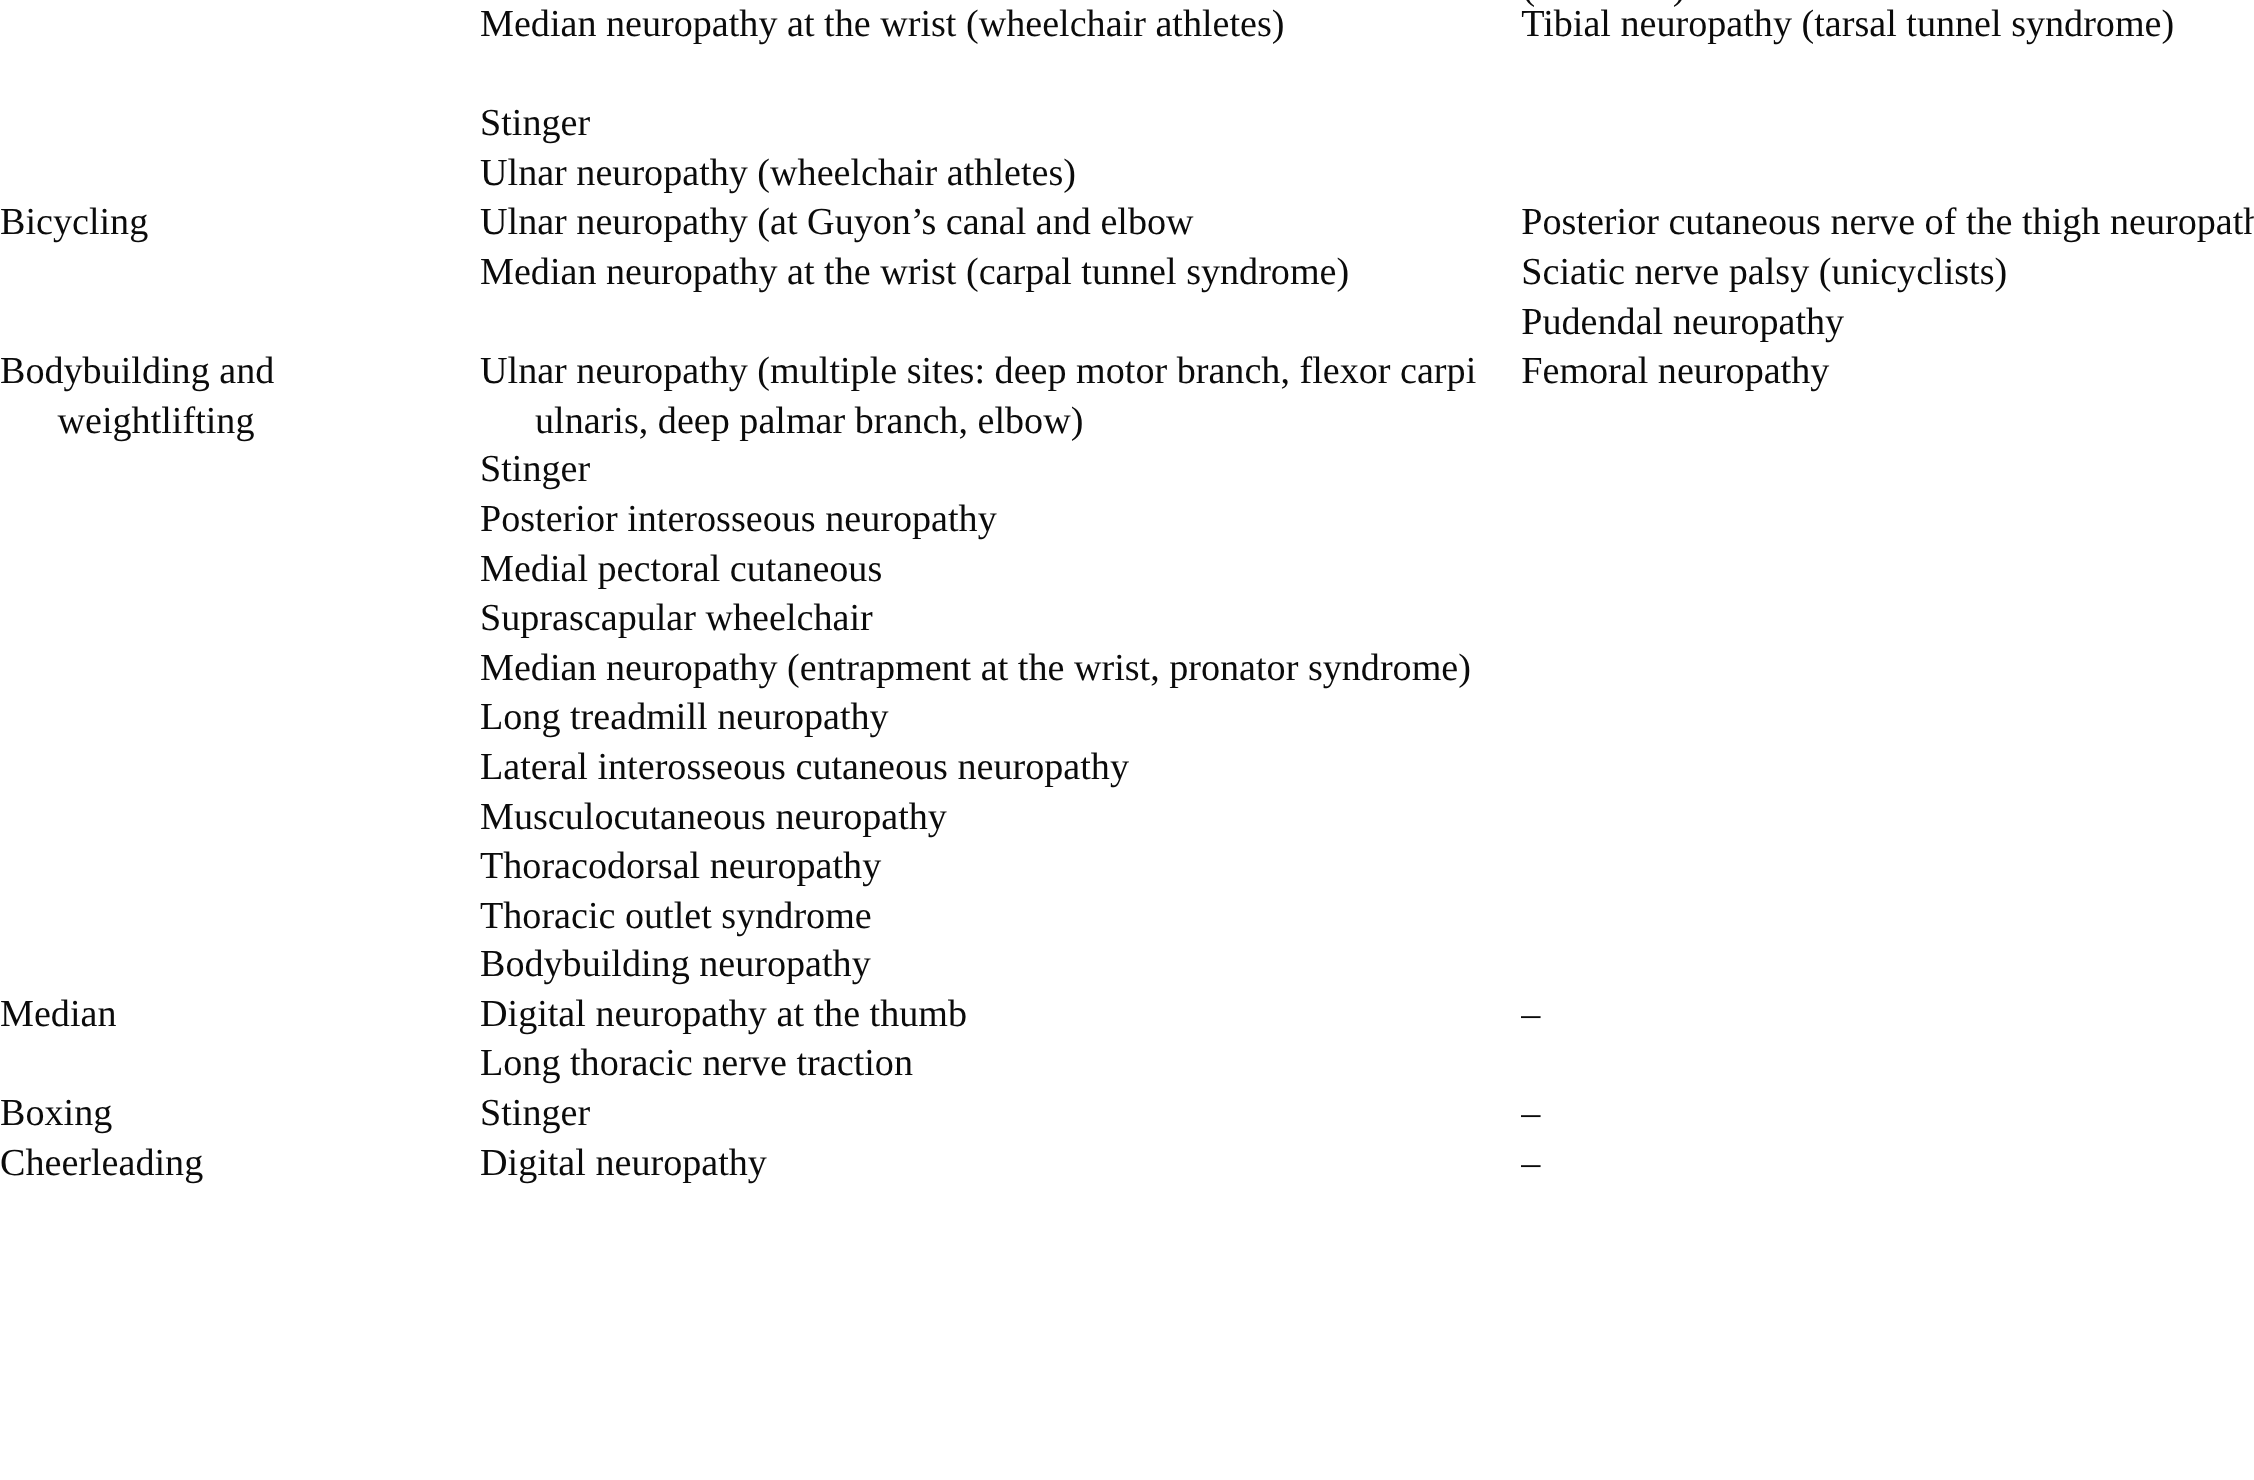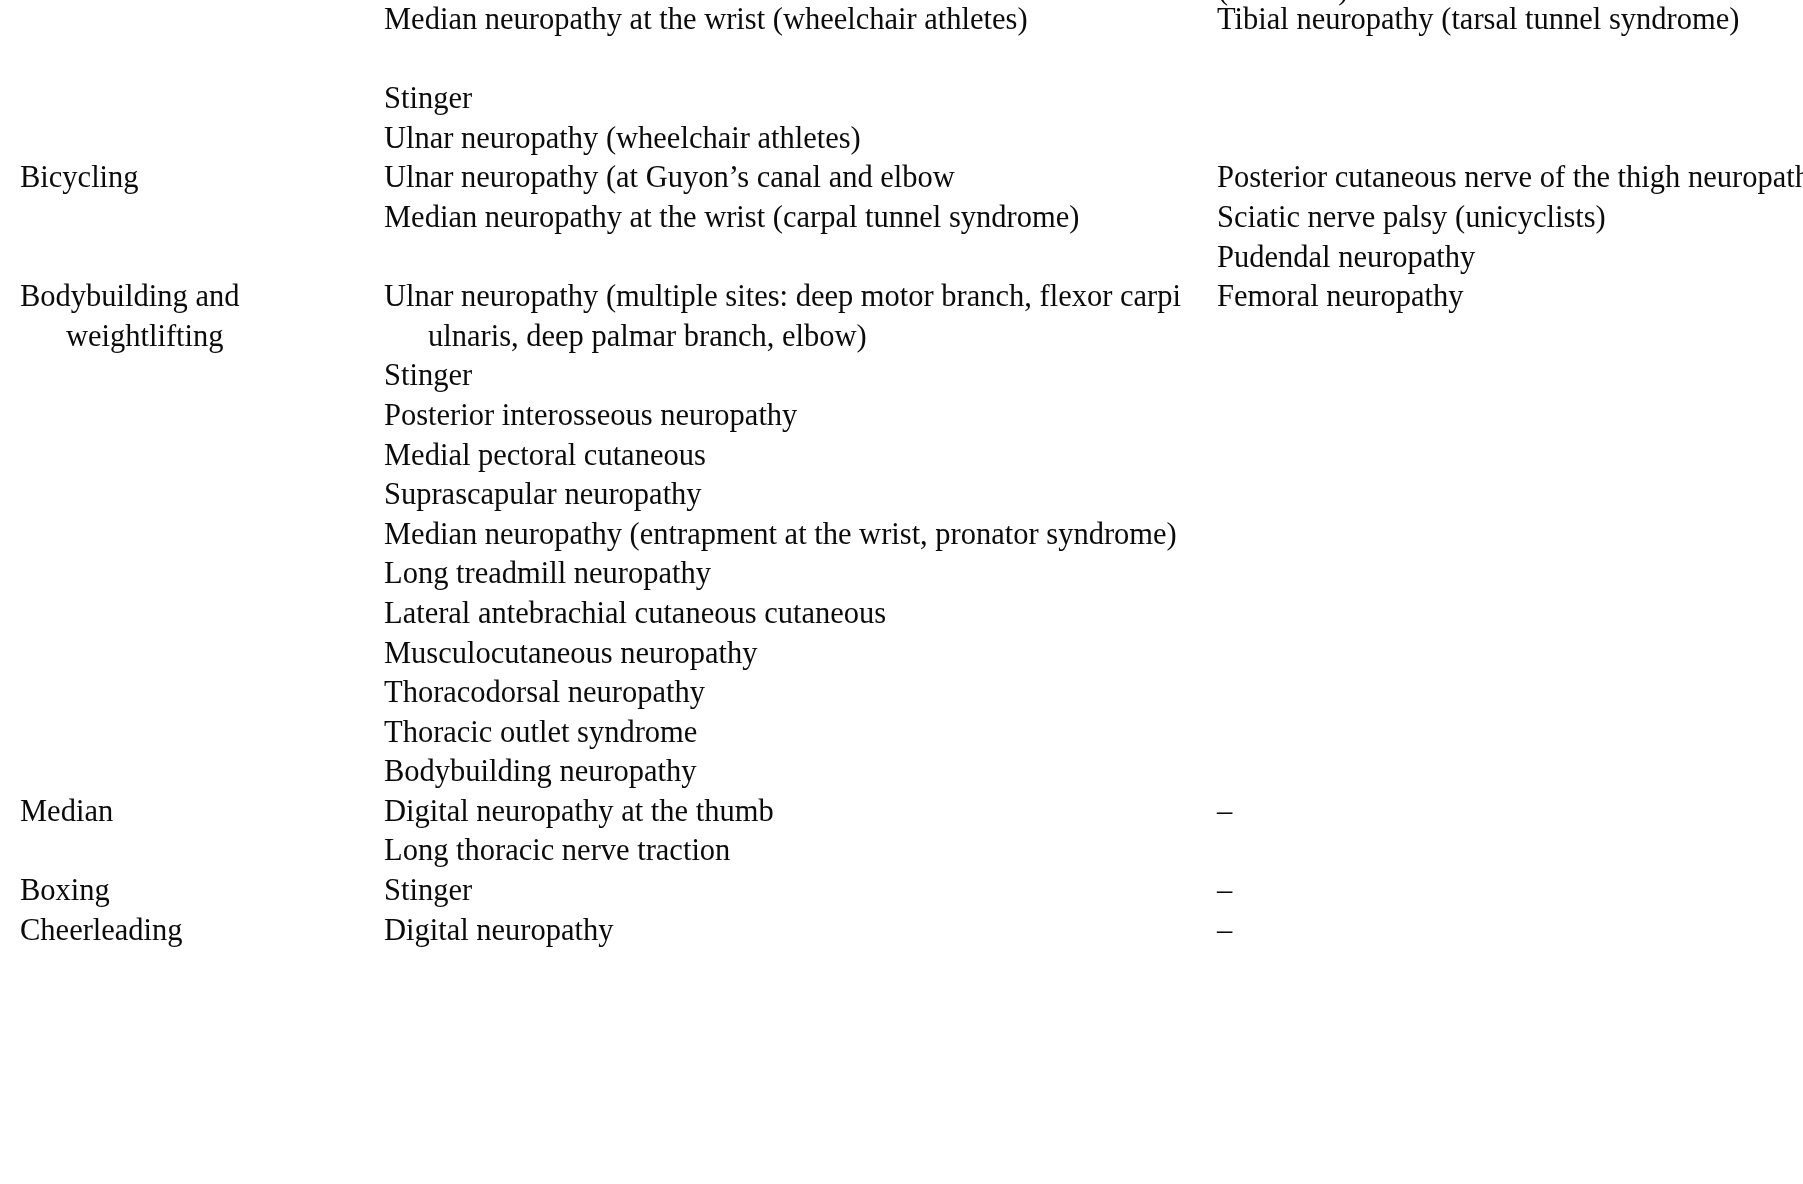--- a/index.html
+++ b/index.html
@@ -44,21 +44,20 @@
   col.c-lower   { width: 843px; }
 
   
   .hang {
     padding-left: 44px;
     text-indent: -44px;
   }
   .hang-sport {
     padding-left: 46px;
     text-indent: -46px;
-    margin-left: 20px;
   }
   .hang-lower {
     padding-left: 52px;
     text-indent: -52px;
   }
 
   .cell-sport   { padding-right: 10px; }
   .cell-upper   { padding-right: 18px; }
   .cell-lower   { padding-right: 10px; }
 
@@ -153,24 +152,24 @@
 
       <tr>
         <td class="cell-sport">
           <div class="line hang-sport">Bodybuilding and weightlifting</div>
         </td>
         <td class="cell-upper">
           <div class="line hang">Ulnar neuropathy (multiple sites: deep motor branch, flexor carpi ulnaris, deep palmar branch, elbow)</div>
           <div class="line hang">Stinger</div>
           <div class="line hang">Posterior interosseous neuropathy</div>
           <div class="line hang">Medial pectoral cutaneous</div>
-          <div class="line hang">Suprascapular neuropathy</div>
+          <div class="line hang">Suprascapular wheelchair</div>
           <div class="line hang">Median neuropathy (entrapment at the wrist, pronator syndrome)</div>
           <div class="line hang">Long treadmill neuropathy</div>
-          <div class="line hang">Lateral antebrachial cutaneous cutaneous</div>
+          <div class="line hang">Lateral interosseous cutaneous neuropathy</div>
           <div class="line hang">Musculocutaneous neuropathy</div>
           <div class="line hang">Thoracodorsal neuropathy</div>
           <div class="line hang">Thoracic outlet syndrome</div>
           <div class="line hang">Bodybuilding neuropathy</div>
         </td>
         <td class="cell-lower">
           <div class="line hang-lower">Femoral neuropathy</div>
         </td>
       </tr>
 

